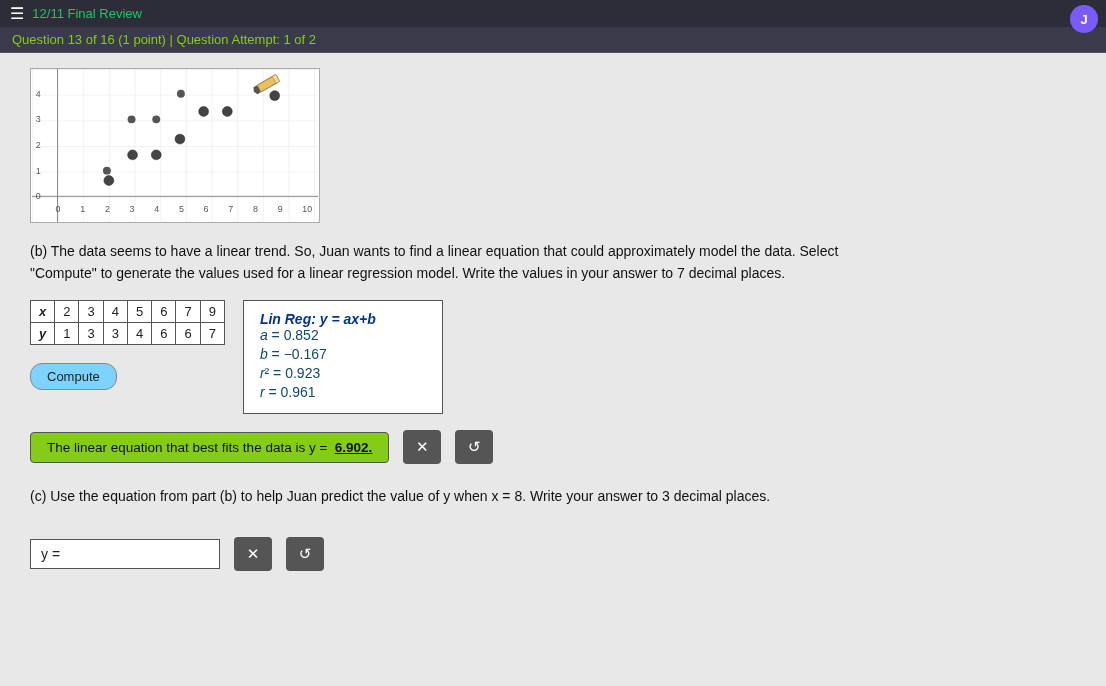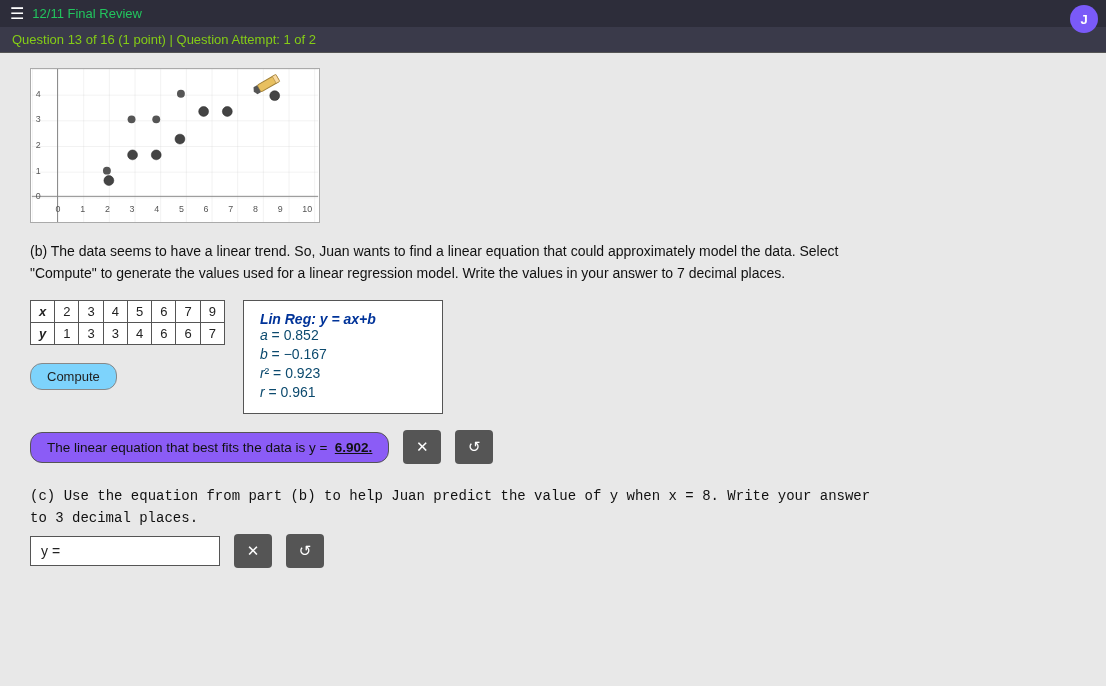--- a/index.html
+++ b/index.html
@@ -121,25 +121,25 @@
     }
     .answer-row {
       display: flex;
       align-items: center;
       gap: 14px;
       margin-bottom: 22px;
       margin-top: 4px;
     }
     .answer-box {
       border: 1px solid #555;
-      background: #8b5cf6;
+      background: #84cc16;
       padding: 7px 16px;
       font-size: 13.5px;
       color: #111;
-      border-radius: 12px;
+      border-radius: 4px;
     }
     .answer-box .answer-val {
       text-decoration: underline;
       font-weight: bold;
       color: #111;
     }
     .btn-x {
       background: #555;
       color: white;
       border: none;
@@ -161,24 +161,23 @@
       height: 34px;
       font-size: 15px;
       cursor: pointer;
       display: flex;
       align-items: center;
       justify-content: center;
     }
     .part-c-text {
       font-size: 14px;
       color: #111;
-      margin-bottom: 4px;
+      margin-bottom: 29px;
       max-width: 850px;
       line-height: 1.55;
-      font-family: Liberation Mono, monospace;
     }
     .part-c-input-row {
       display: flex;
       align-items: center;
       gap: 14px;
     }
     .y-eq-box {
       border: 1px solid #555;
       background: white;
       padding: 6px 10px;

